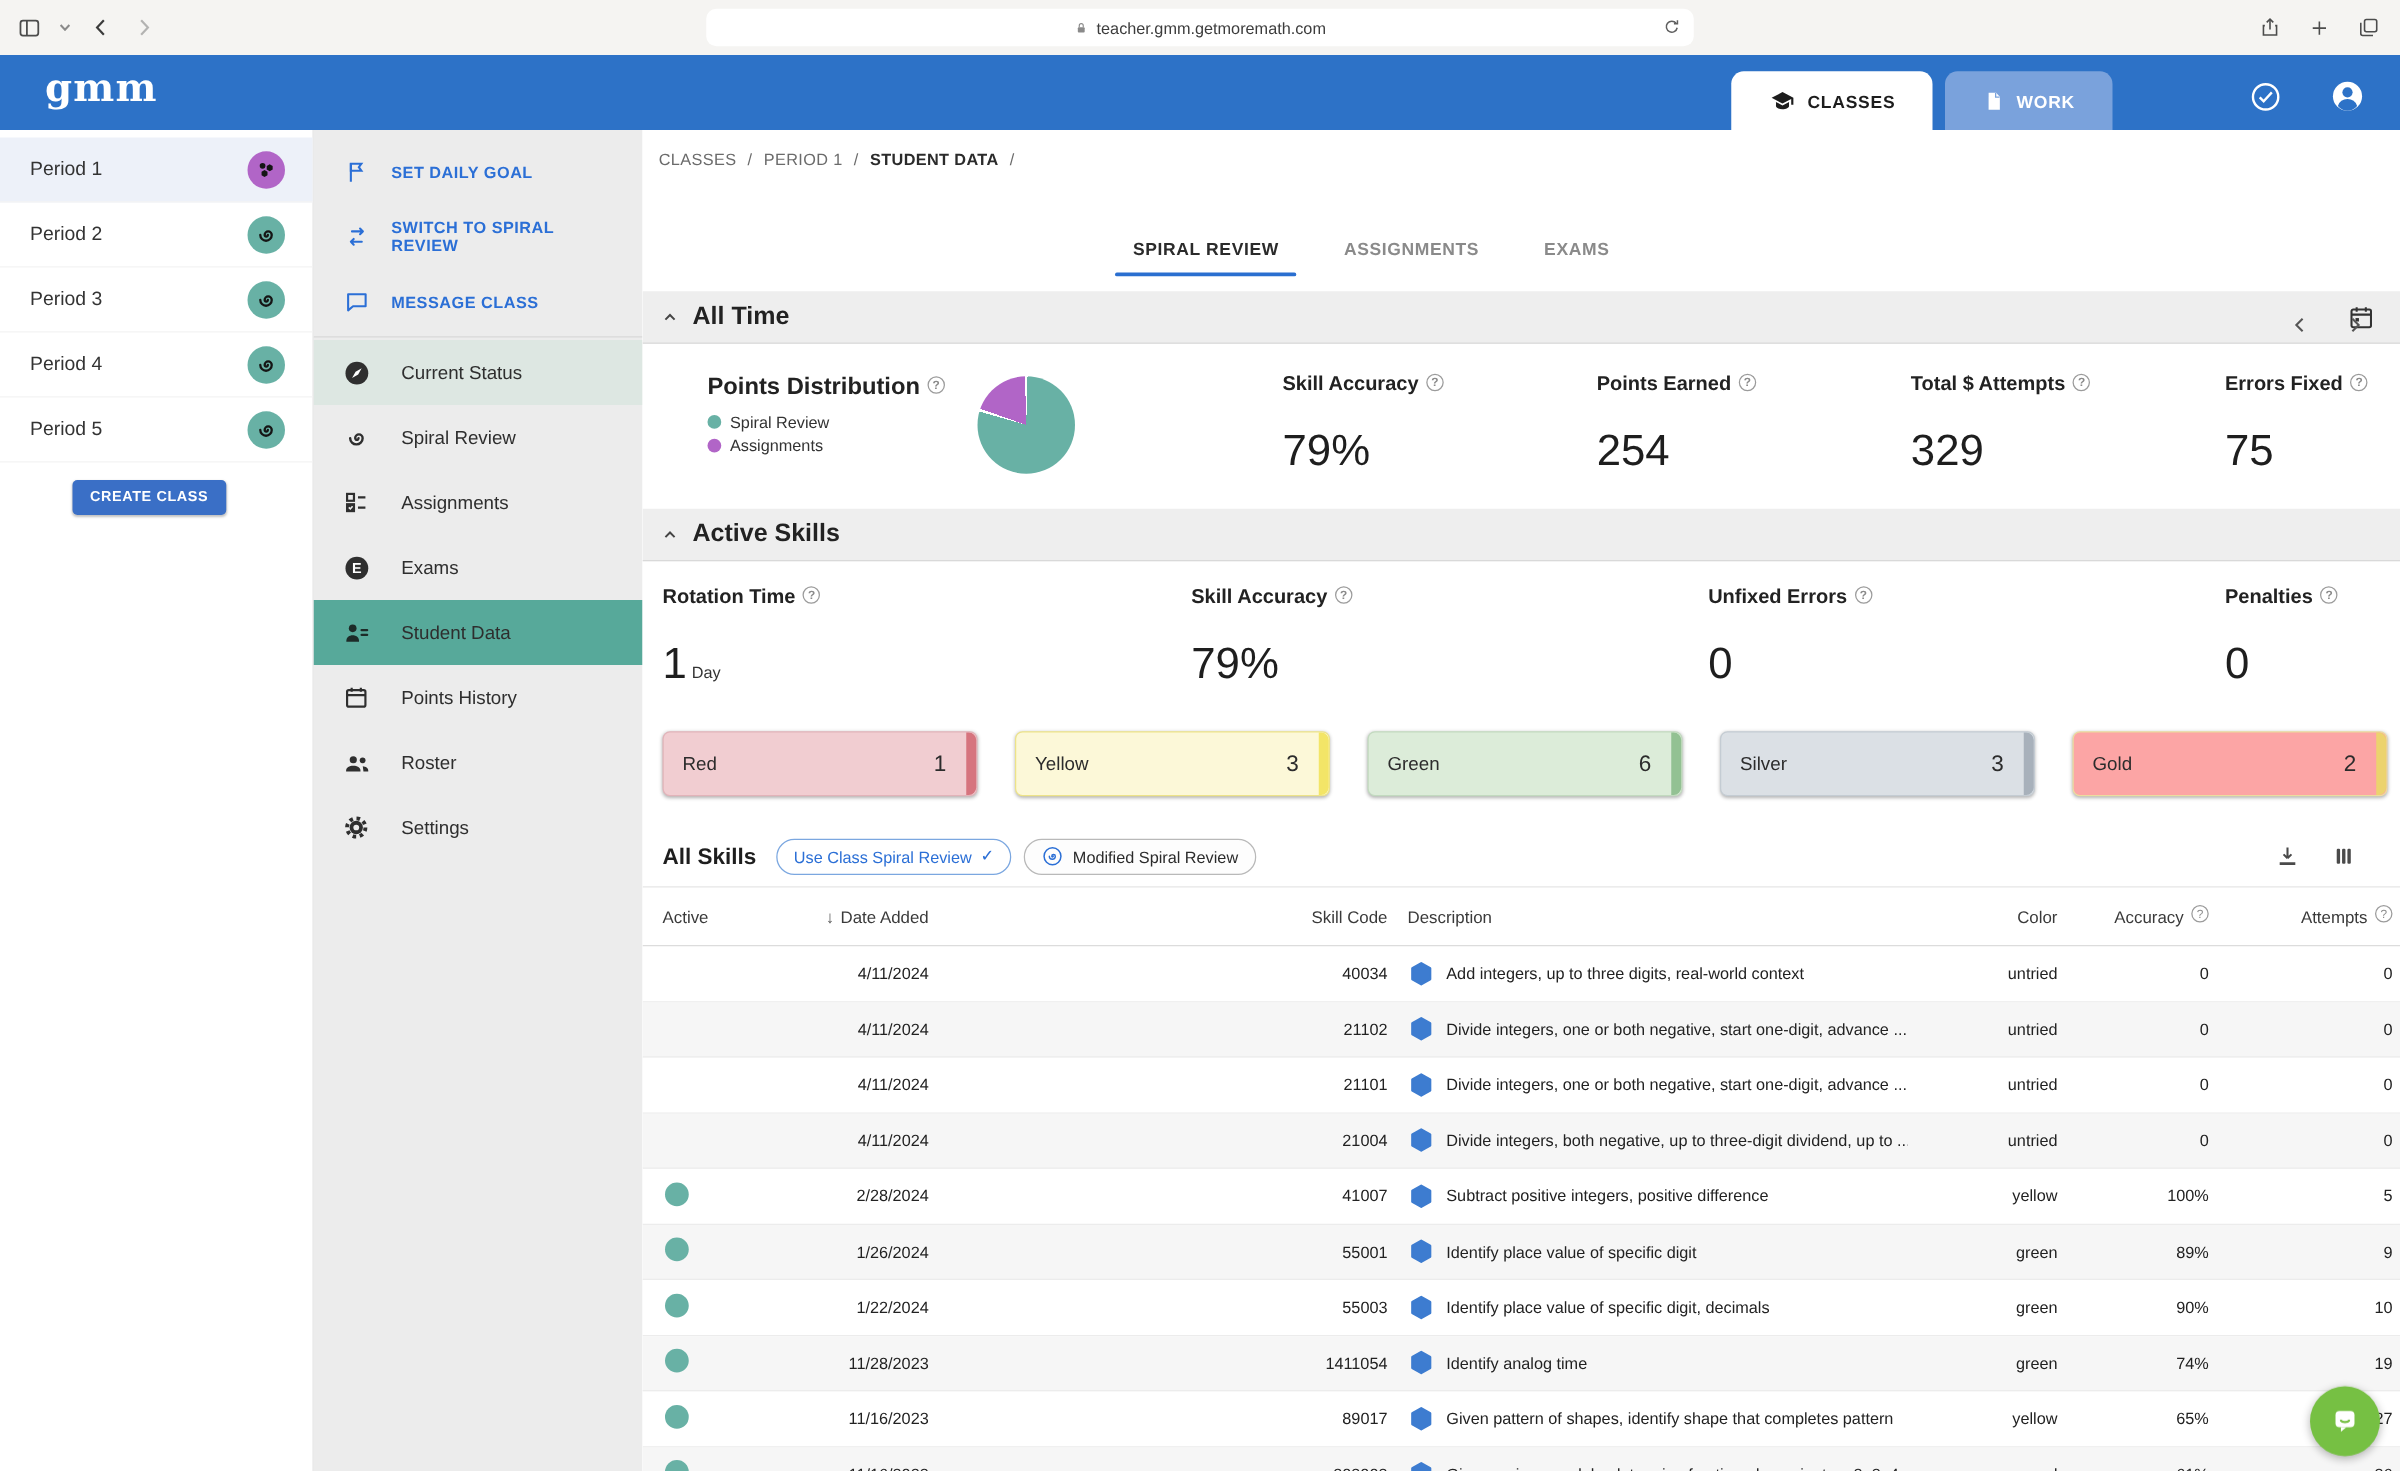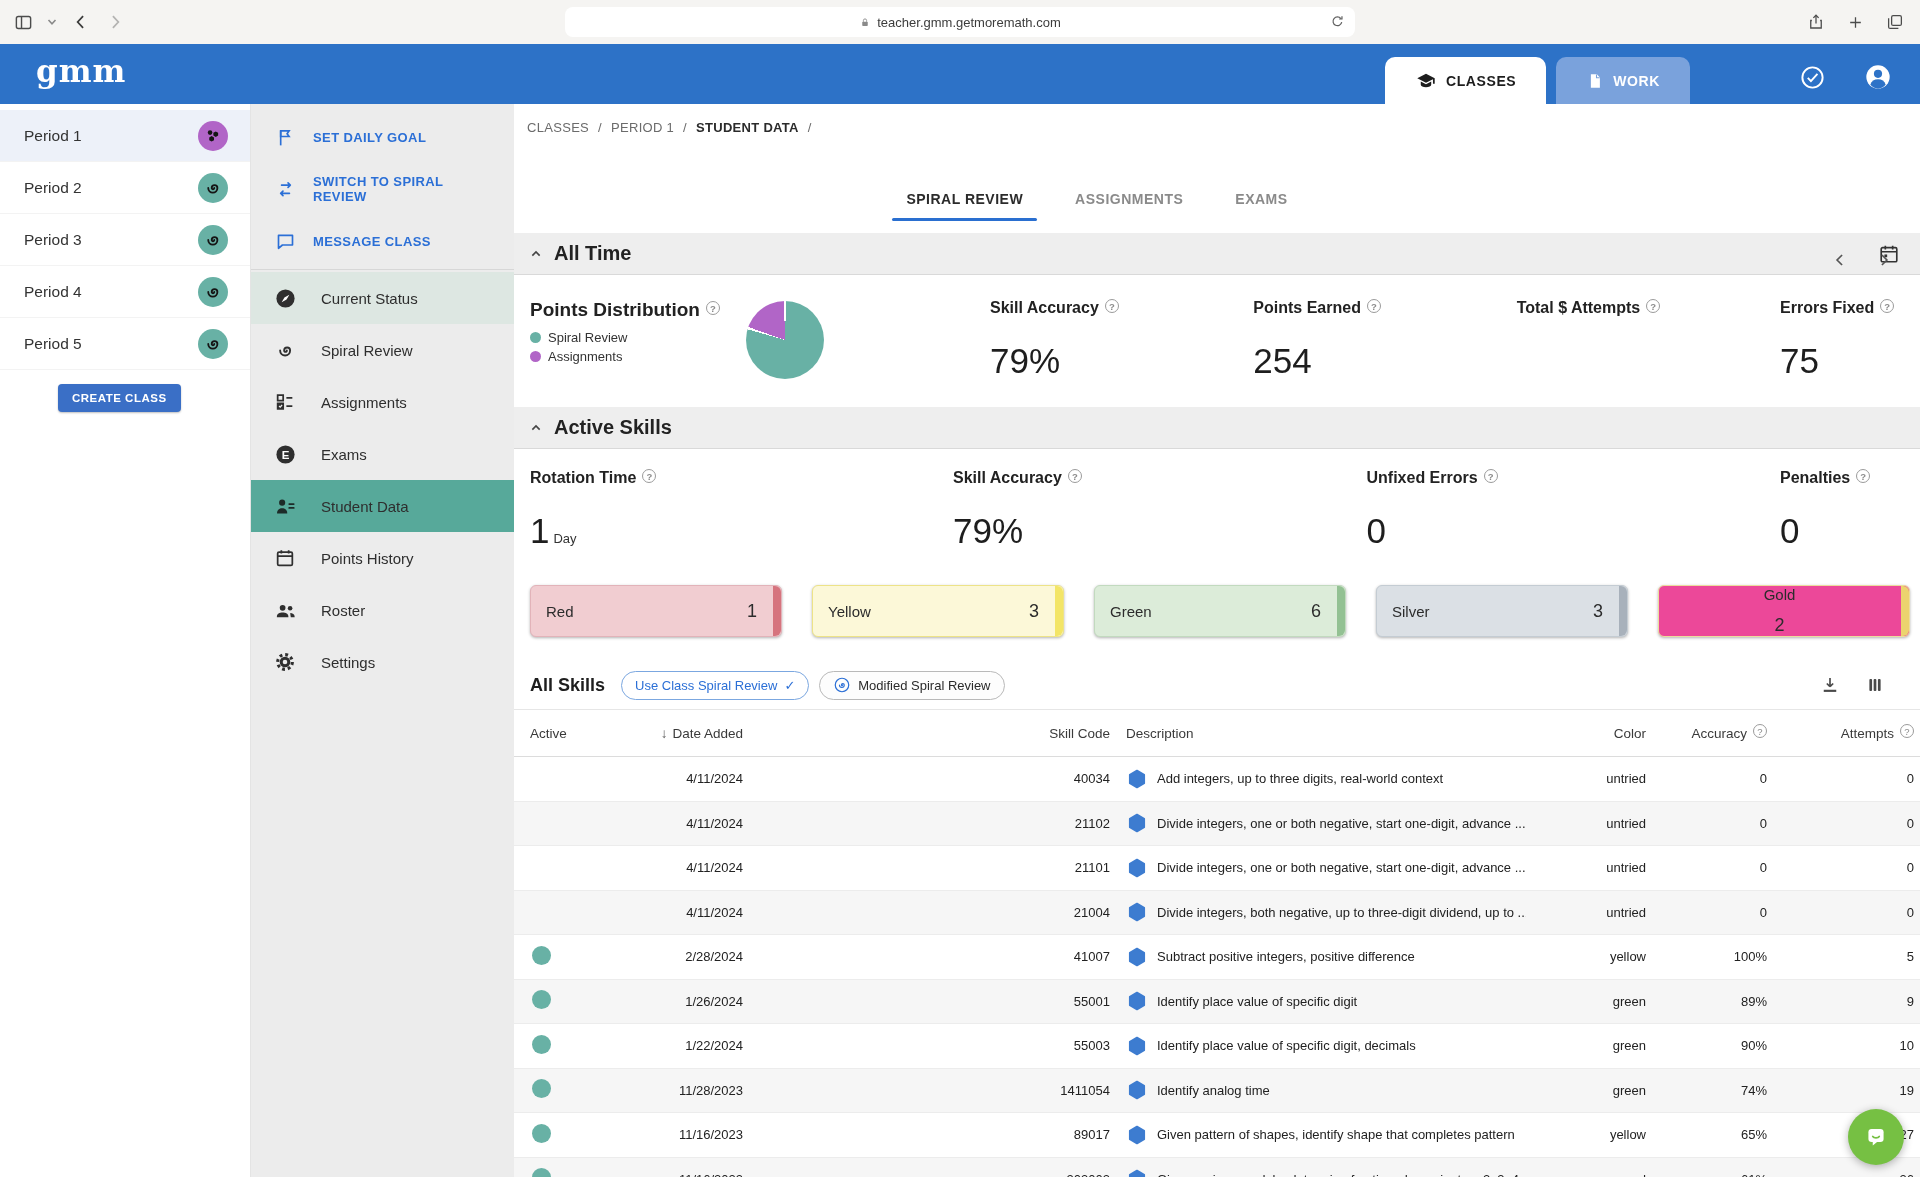--- a/index.html
+++ b/index.html
@@ -68,21 +68,21 @@
   .section-bar { height:42px; background:#eeeeee; border-bottom:1px solid #d9d9d9; display:flex; align-items:center;
                  gap:10px; padding:0 20px 0 14px; margin-top:12px; }
   .section-bar:first-of-type { margin-top:12px; }
   .section-title { font-size:20px; font-weight:bold; color:#222; }
   .bar-spacer { flex:1; }
 
   .help { display:inline-flex; width:14px; height:14px; border:1px solid #9b9b9b; border-radius:50%; color:#8a8a8a;
           font-size:9.5px; align-items:center; justify-content:center; margin-left:6px; position:relative; top:-2px; flex:none; }
 
   .stats-row { display:flex; padding:24px 10px 0 16px; height:120px; }
-  .pd-block { flex:0 0 460px; display:flex; }
+  .pd-block { flex:0 0 460px; display:flex;margin-left:36px; }
   .stat-label { font-size:16px; font-weight:bold; color:#222; display:flex; align-items:center; }
   .pd-label { font-size:19px; }
   .legend { margin-top:9px; }
   .legend-item { display:flex; align-items:center; gap:7px; font-size:13px; color:#333; margin-top:4px; }
   .legend-dot { width:11px; height:11px; border-radius:50%; flex:none; }
   .pie { width:78px; height:78px; border-radius:50%; margin-left:26px; margin-top:2px;
          background:conic-gradient(#fff 0 1.5deg,#68b1a5 1.5deg 286deg,#fff 286deg 289.5deg,#b165c7 289.5deg 358.5deg,#fff 358.5deg 360deg); }
   .stat { flex:1; }
   .stat.right-stat { flex:0 0 130px; margin-left:auto; }
   .stat-value { font-size:35px; color:#1e1e1e; margin-top:24px; }
@@ -94,21 +94,21 @@
   .badges-row { display:flex; gap:30px; padding:0 10px 0 16px; height:52px; }
   .badge { flex:1; border-radius:6px; position:relative; display:flex; align-items:center; justify-content:space-between;
            padding:0 24px 0 15px; box-shadow:0 1px 3px rgba(0,0,0,.3); }
   .badge-stripe { position:absolute; right:0; top:0; bottom:0; width:8px; border-radius:0 6px 6px 0; }
   .badge-label { font-size:15px; color:#2c2c2c; }
   .badge-value { font-size:18px; color:#2c2c2c; }
   .badge.red    { background:#f1cdd1; border:1px solid #e2b3b9; } .badge.red .badge-stripe{ background:#d6747e; }
   .badge.yellow { background:#fcf8d8; border:1px solid #ede388; } .badge.yellow .badge-stripe{ background:#f3e567; }
   .badge.green  { background:#dcecd9; border:1px solid #c2dabf; } .badge.green .badge-stripe{ background:#93c193; }
   .badge.silver { background:#dbe0e5; border:1px solid #c4ccd3; } .badge.silver .badge-stripe{ background:#a8b1bb; }
-  .badge.gold   { background:#ec4899; border:1px solid #ecdc9e;flex-direction:column; } .badge.gold .badge-stripe{ background:#ecd36e; }
+  .badge.gold   { background:#fca5a5; border:1px solid #ecdc9e; } .badge.gold .badge-stripe{ background:#ecd36e; }
 
   .allskills-row { display:flex; align-items:center; margin-top:24px; height:48px; padding:0 36px 0 16px; }
   .allskills-title { font-size:18px; font-weight:bold; color:#1e1e1e; }
   .chip { height:29px; border-radius:15px; display:flex; align-items:center; gap:7px; padding:0 13px; font-size:13px; cursor:pointer; }
   .chip.blue { border:1px solid #7ba7e0; color:#2b6fd6; margin-left:16px; }
   .chip.gray { border:1px solid #b9b9b9; color:#2b2b2b; margin-left:10px; background:#fdfdfd; }
   .tbl-icons { margin-left:auto; display:flex; gap:26px; color:#4a4a4a; align-items:center; }
   .tbl-icons .ic { cursor:pointer; }
 
   .grid-cols { display:grid; grid-template-columns:40px 173px 367px 1fr 120px 121px 147px; align-items:center;
@@ -466,20 +466,21 @@
             <span>Points Earned</span>
             <span class="help">?</span>
           </div>
         <div class="stat-value">254</div>
       </div>
       <div class="stat">
         <div class="stat-label">
             <span>Total $ Attempts</span>
             <span class="help">?</span>
           </div>
+        <div class="stat-value">329</div>
       </div>
       <div class="stat right-stat">
         <div class="stat-label">
             <span>Errors Fixed</span>
             <span class="help">?</span>
           </div>
         <div class="stat-value">75</div>
       </div>
     </div>
 

